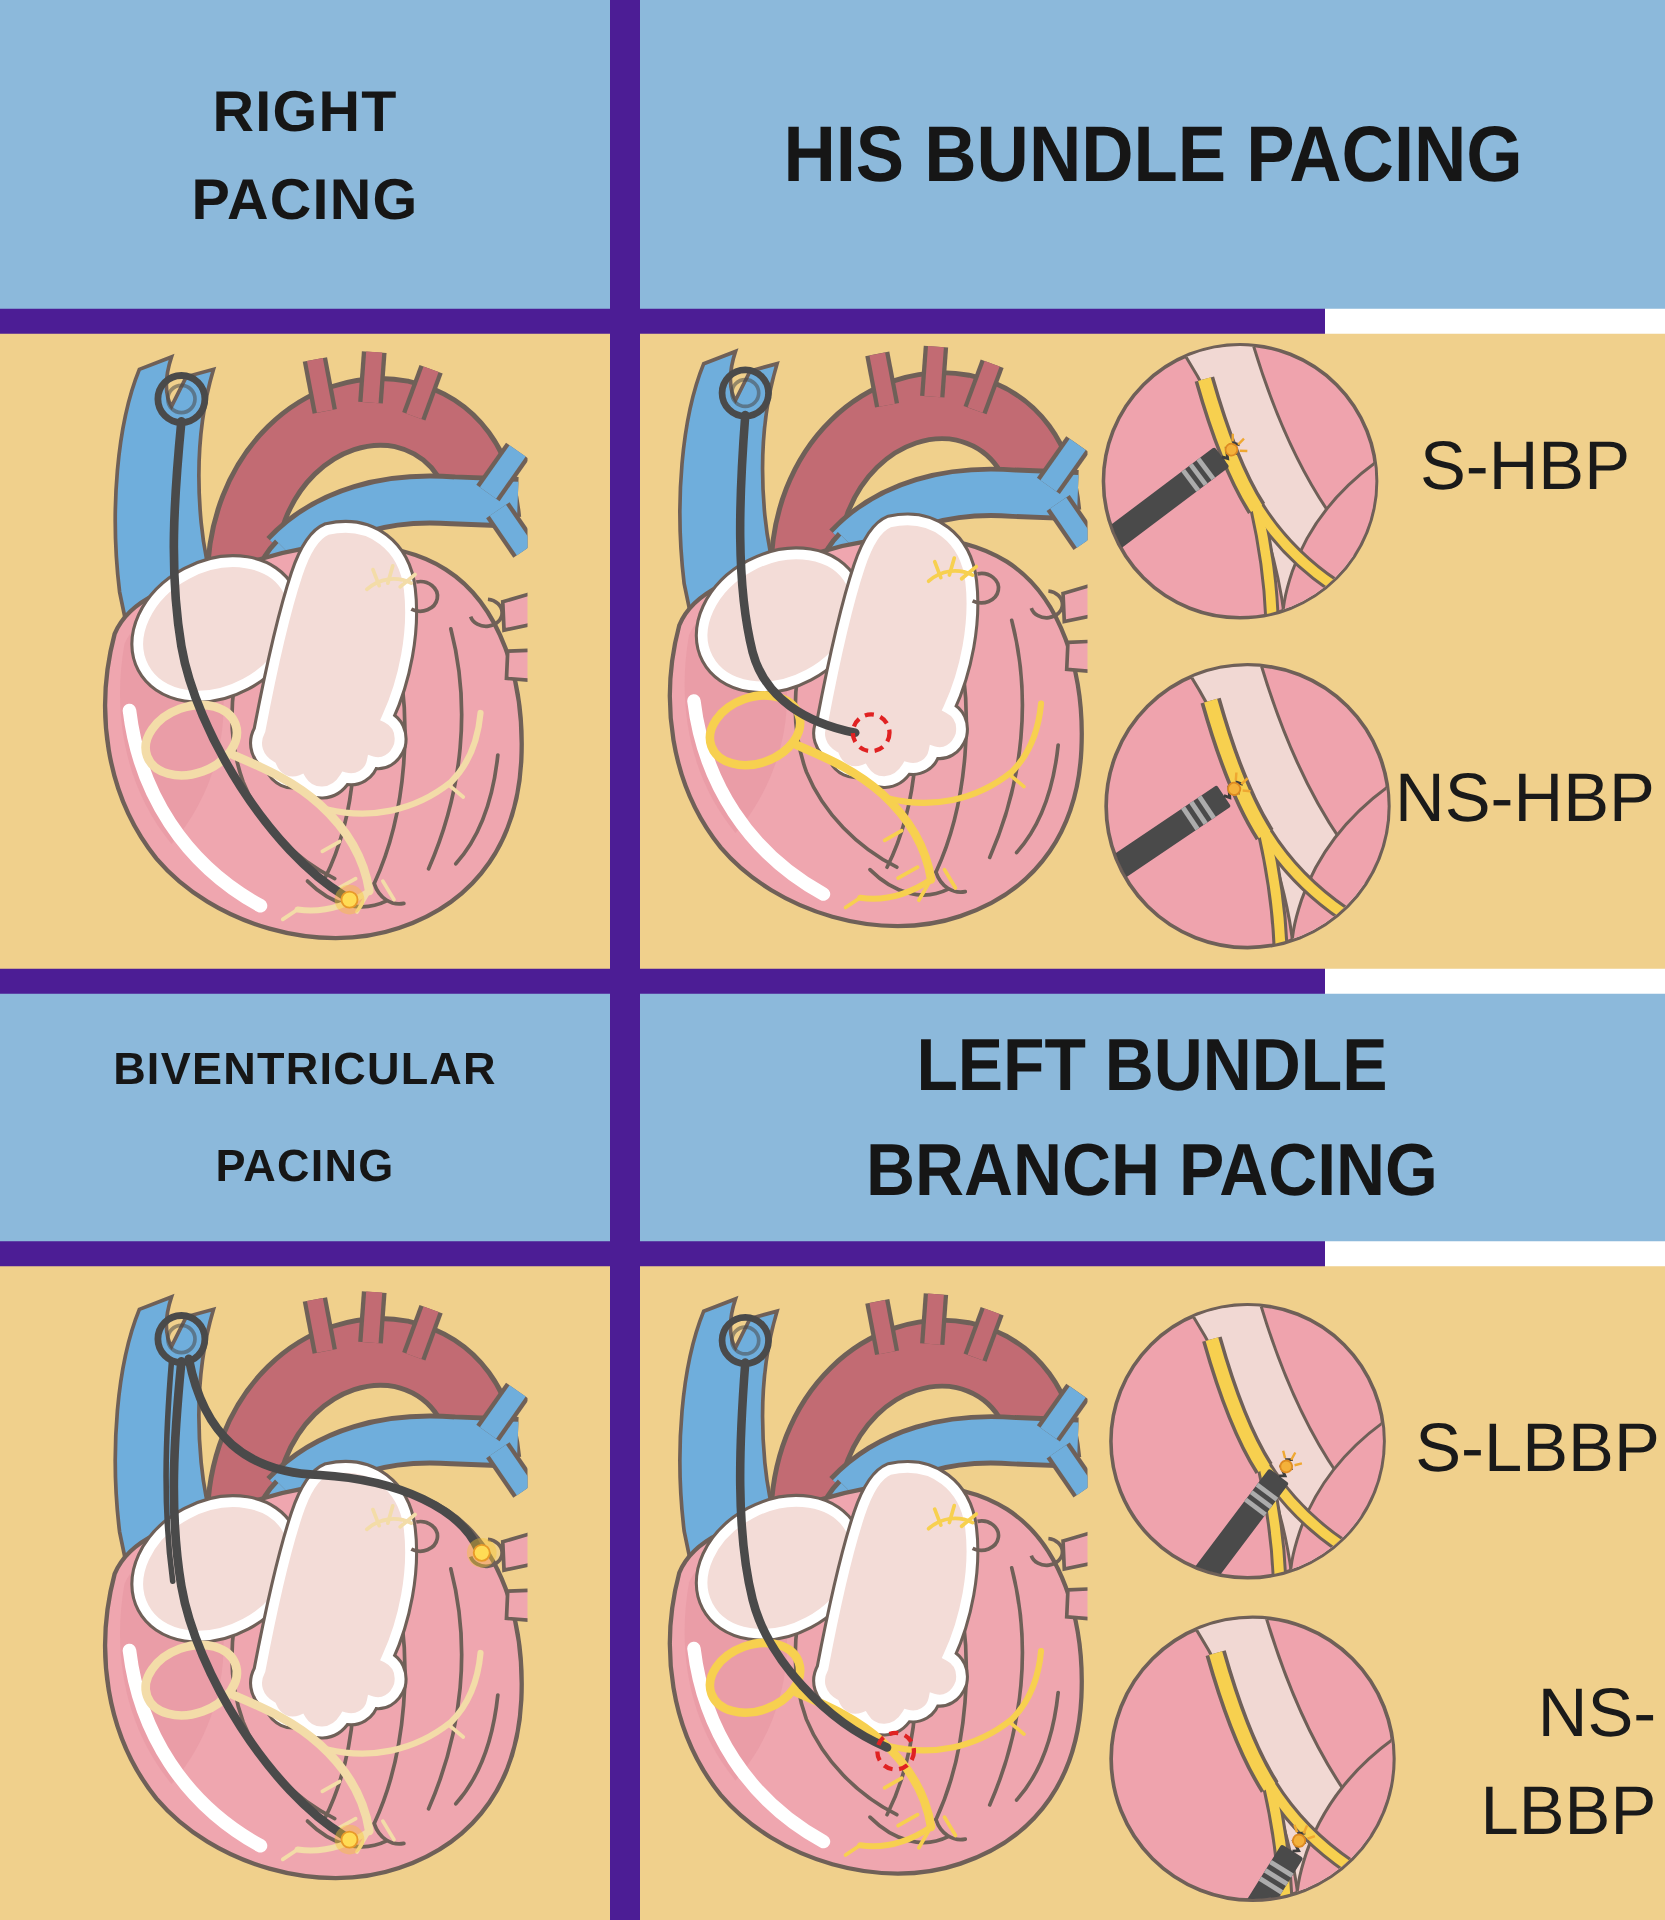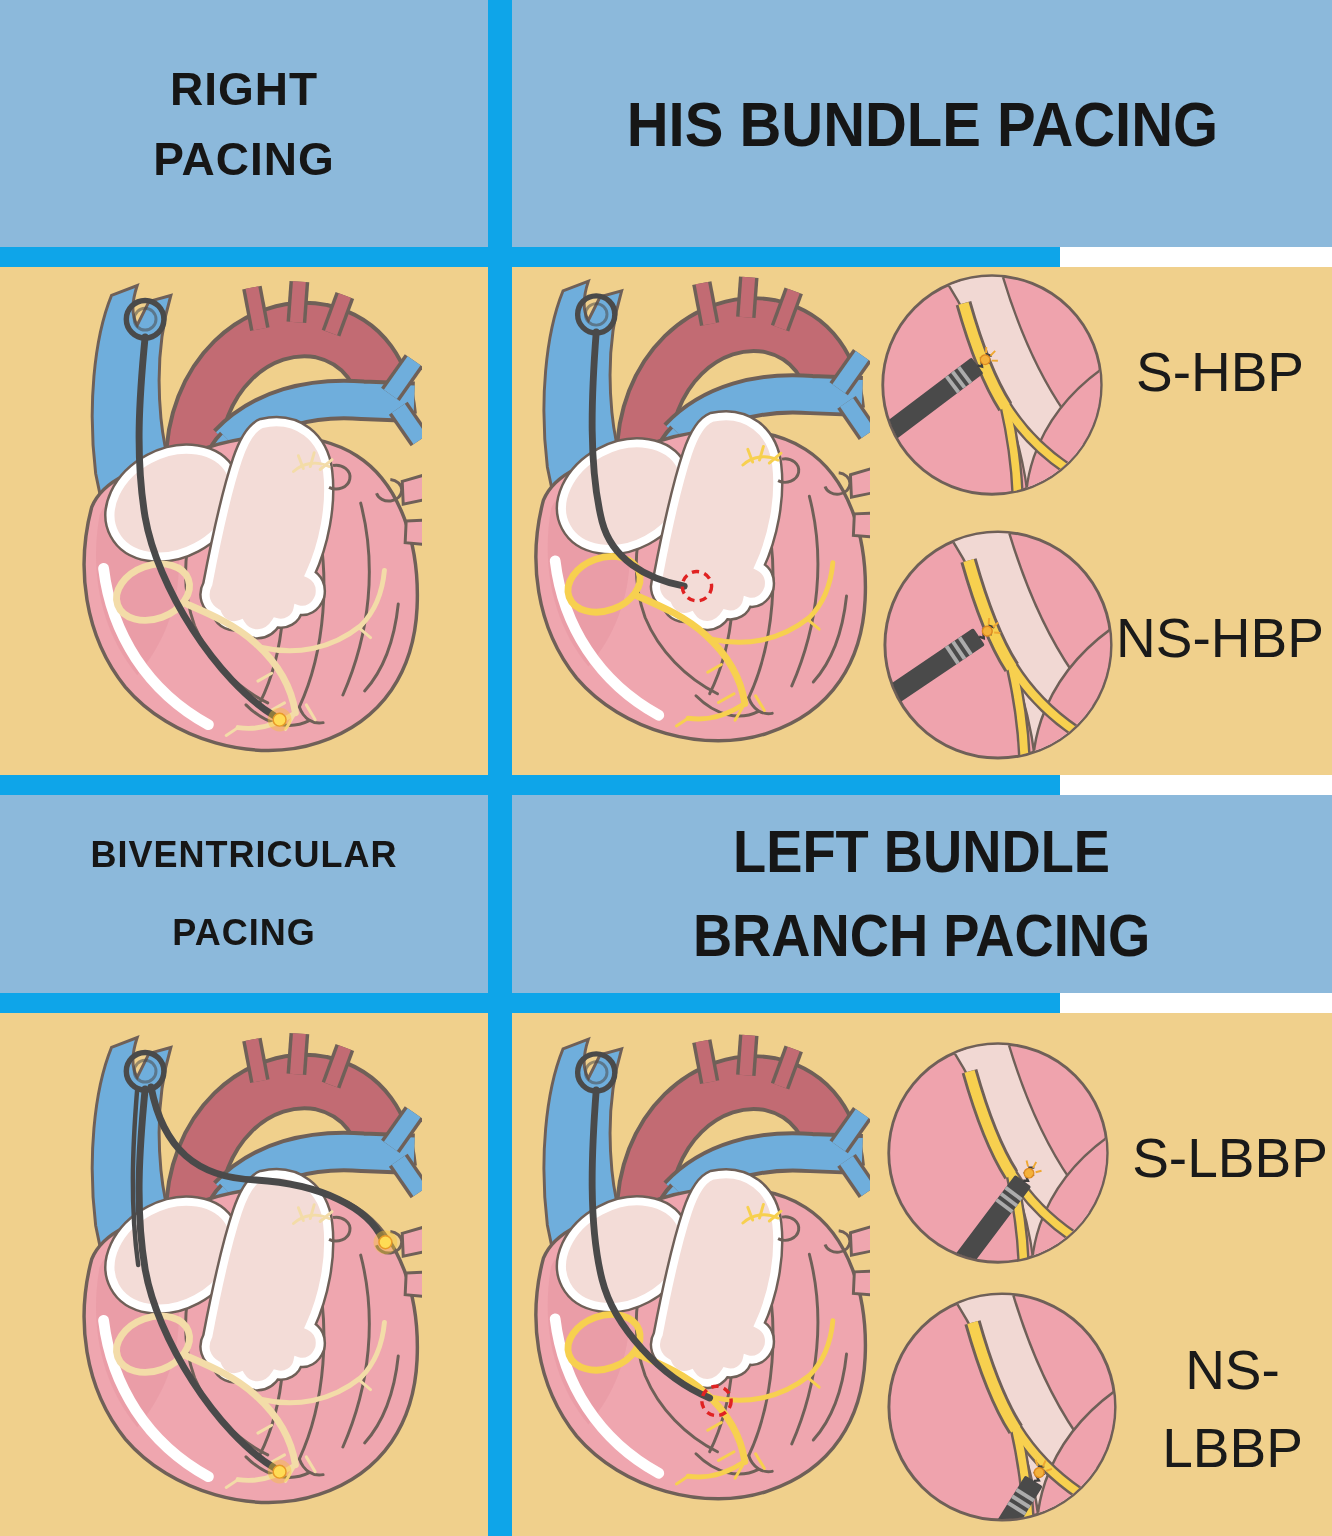--- a/index.html
+++ b/index.html
@@ -5,34 +5,34 @@
   :root{
     --header-blue:#8CB9DB; --panel-tan:#F0D08C; --text-black:#161616;
     --heart-pink:#EFA6AF; --atrium-cream:#F3DCD7; --aorta-red:#C26B73;
     --vessel-blue:#6FAEDC; --outline:#6F6058; --conduction-yellow:#F7D04F;
     --conduction-faded:#F3DCA8; --lead-gray:#4A4A4A; --target-red:#E02222;
     --inset-pink:#EFA3AD; --inset-band:#F1D8D3; --spark-orange:#EFA832;
   }
   html,body{margin:0;padding:0;}
   body{width:1332px;height:1536px;background:#FFFFFF;font-family:"Liberation Sans",sans-serif;}
   .grid{display:grid;grid-template-columns:488px 820px;grid-template-rows:247px 508px 198px 523px;
-        column-gap:24px;row-gap:20px;width:1060px;height:1536px;background:#0ea5e9;}
+        column-gap:24px;row-gap:20px;width:1060px;height:1536px;background:#4c1d95;}
   .hdr{background:var(--header-blue);color:var(--text-black);display:flex;flex-direction:column;
        align-items:center;justify-content:center;text-align:center;font-weight:bold;}
   .t-rvp .line{font-size:46px;line-height:70px;letter-spacing:1px;}
   .t-biv .line{font-size:36px;line-height:78px;letter-spacing:1px;}
   .cond-wrap{transform:scaleX(0.92);}
   .t-hbp .line{font-size:63px;line-height:70px;letter-spacing:0;}
   .t-lbbp .line{font-size:59px;line-height:84px;letter-spacing:0;}
   .panel{background:var(--panel-tan);position:relative;overflow:hidden;padding-left:36px;}
   .heart{position:absolute;}
   .inset{position:absolute;}
   .inset-label{position:absolute;font-size:55px;font-weight:400;color:#1A1A1A;
                text-align:center;line-height:66px;}
-  .inset-label .l2line{line-height:78px;}
+  .inset-label .l2line{line-height:78px;text-align:right;}
   
   .fPink{fill:var(--heart-pink);} .fCream{fill:var(--atrium-cream);}
   .fVessel{fill:var(--vessel-blue);} .fInsetPink{fill:var(--inset-pink);}
   .fBand{fill:var(--inset-band);}
   .sOut{stroke:var(--outline);} .sAorta{stroke:var(--aorta-red);} .sVessel{stroke:var(--vessel-blue);}
   .lead{fill:none;stroke:var(--lead-gray);stroke-width:7;stroke-linecap:round;}
   .leadThin{stroke-width:4.5;}
   .target{fill:none;stroke:var(--target-red);stroke-width:3.5;stroke-dasharray:7.5 5.5;}
   .cond{color:var(--conduction-yellow);}
   .condFaded{color:var(--conduction-faded);}

